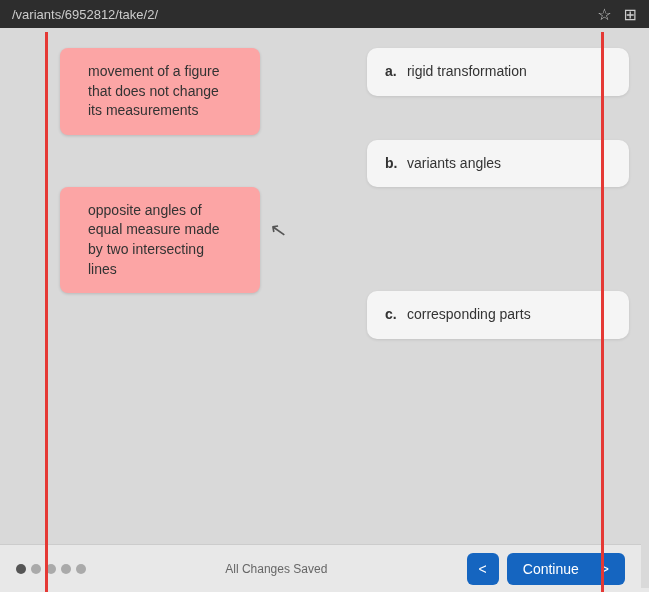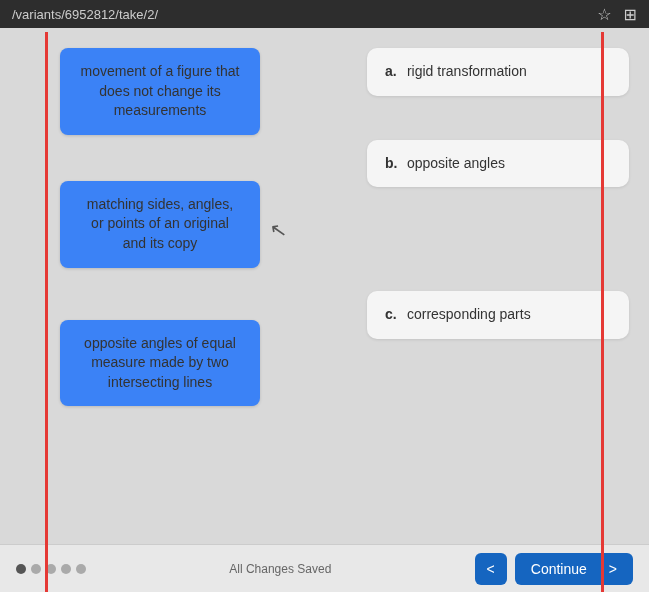--- a/index.html
+++ b/index.html
@@ -87,31 +87,30 @@
     
     .right-column {
       width: 45%;
       padding: 20px 20px 20px 10px;
       display: flex;
       flex-direction: column;
       gap: 14px;
     }
 
     .drag-card {
-      background: #3b82f6;
+      background: #fca5a5;
       border-radius: 8px;
-      padding: 14px 20px;
+      padding: 14px 28px;
       width: 200px;
       font-size: 14px;
       color: #333;
       line-height: 1.4;
       cursor: grab;
       box-shadow: 0 1px 3px rgba(0,0,0,0.15);
       position: relative;
-      text-align: center;
     }
 
     .answer-card {
       background: #f5f5f5;
       border-radius: 10px;
       padding: 14px 18px;
       font-size: 14px;
       color: #333;
       line-height: 1.4;
       box-shadow: 0 1px 3px rgba(0,0,0,0.1);
@@ -134,21 +133,21 @@
       color: #555;
       transform: rotate(-10deg);
       z-index: 5;
     }
 
     
     .bottom-bar {
       position: absolute;
       bottom: 0;
       left: 0;
-      right: 0;
+      right: 8px;
       height: 48px;
       background: #e8e8e8;
       display: flex;
       align-items: center;
       justify-content: space-between;
       padding: 0 16px;
       border-top: 1px solid #ccc;
     }
 
     .bottom-left {
@@ -226,42 +225,39 @@
 <div class="red-line-right"></div>
 
 <div class="main-content">
 
   <div class="left-column">
 
     <div class="drag-card">
       <span>movement of a figure that does not change its measurements</span>
     </div>
 
-    <div class="drag-card" style="margin-top: 30px;">
-      <span>matching sides, angles, or points of an original and its copy</span>
-    </div>
 
     <div class="drag-card" style="margin-top: 36px;">
       <span>opposite angles of equal measure made by two intersecting lines</span>
     </div>
 
   </div>
 
   <div class="cursor-arrow">↖</div>
 
   <div class="right-column">
 
     <div class="answer-card">
       <span class="answer-letter">a.</span>
       <span>rigid transformation</span>
     </div>
 
     <div class="answer-card" style="margin-top: 30px;">
       <span class="answer-letter">b.</span>
-      <span>opposite angles</span>
+      <span>variants angles</span>
     </div>
 
     <div class="answer-card" style="margin-top: 90px;">
       <span class="answer-letter">c.</span>
       <span>corresponding parts</span>
     </div>
 
   </div>
 
 </div>

